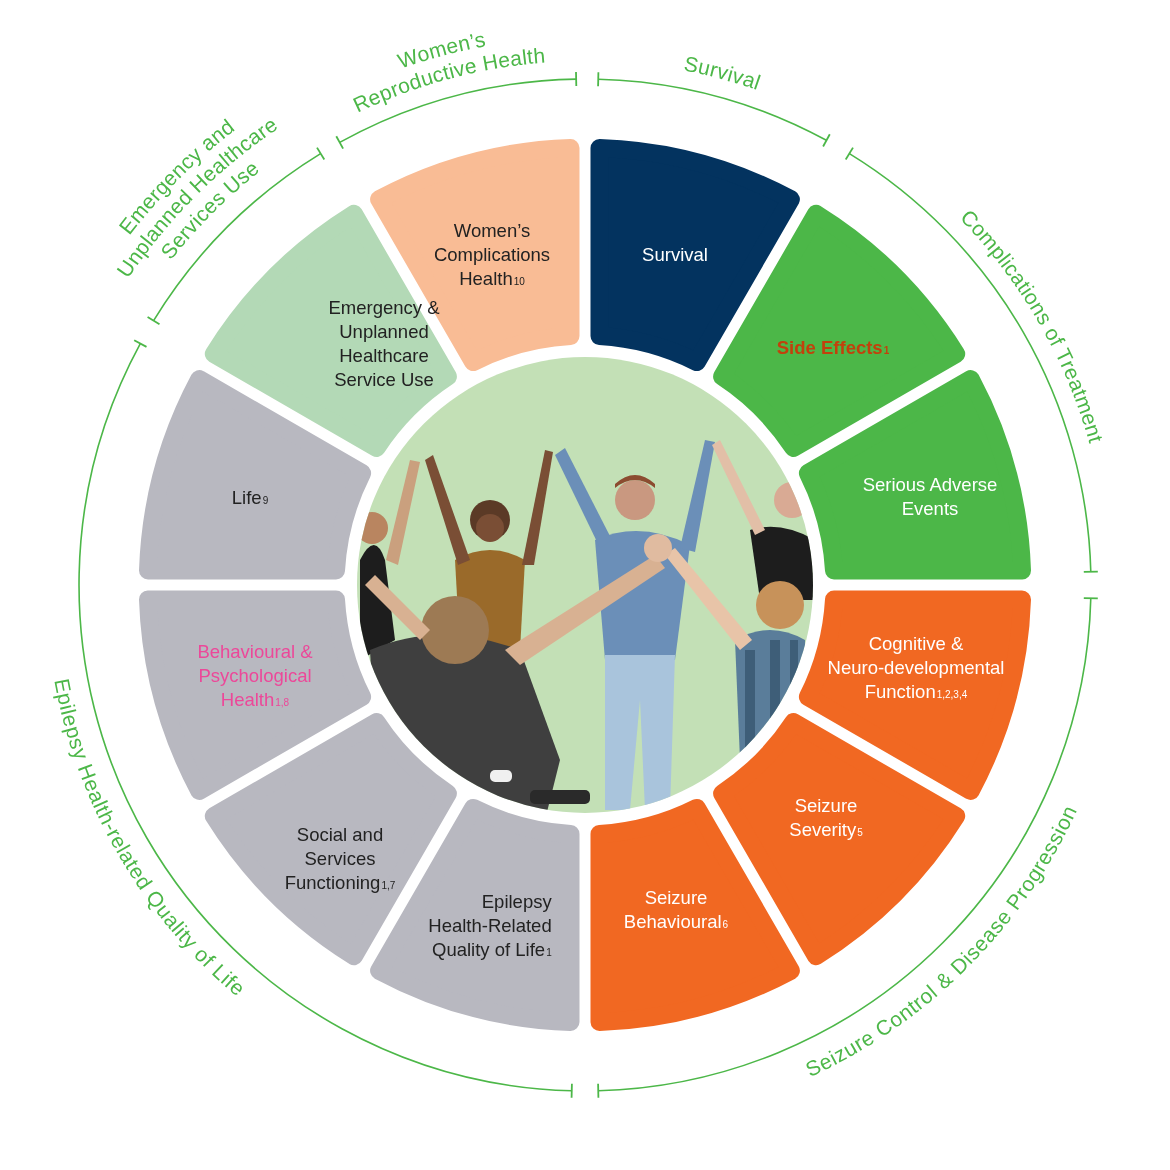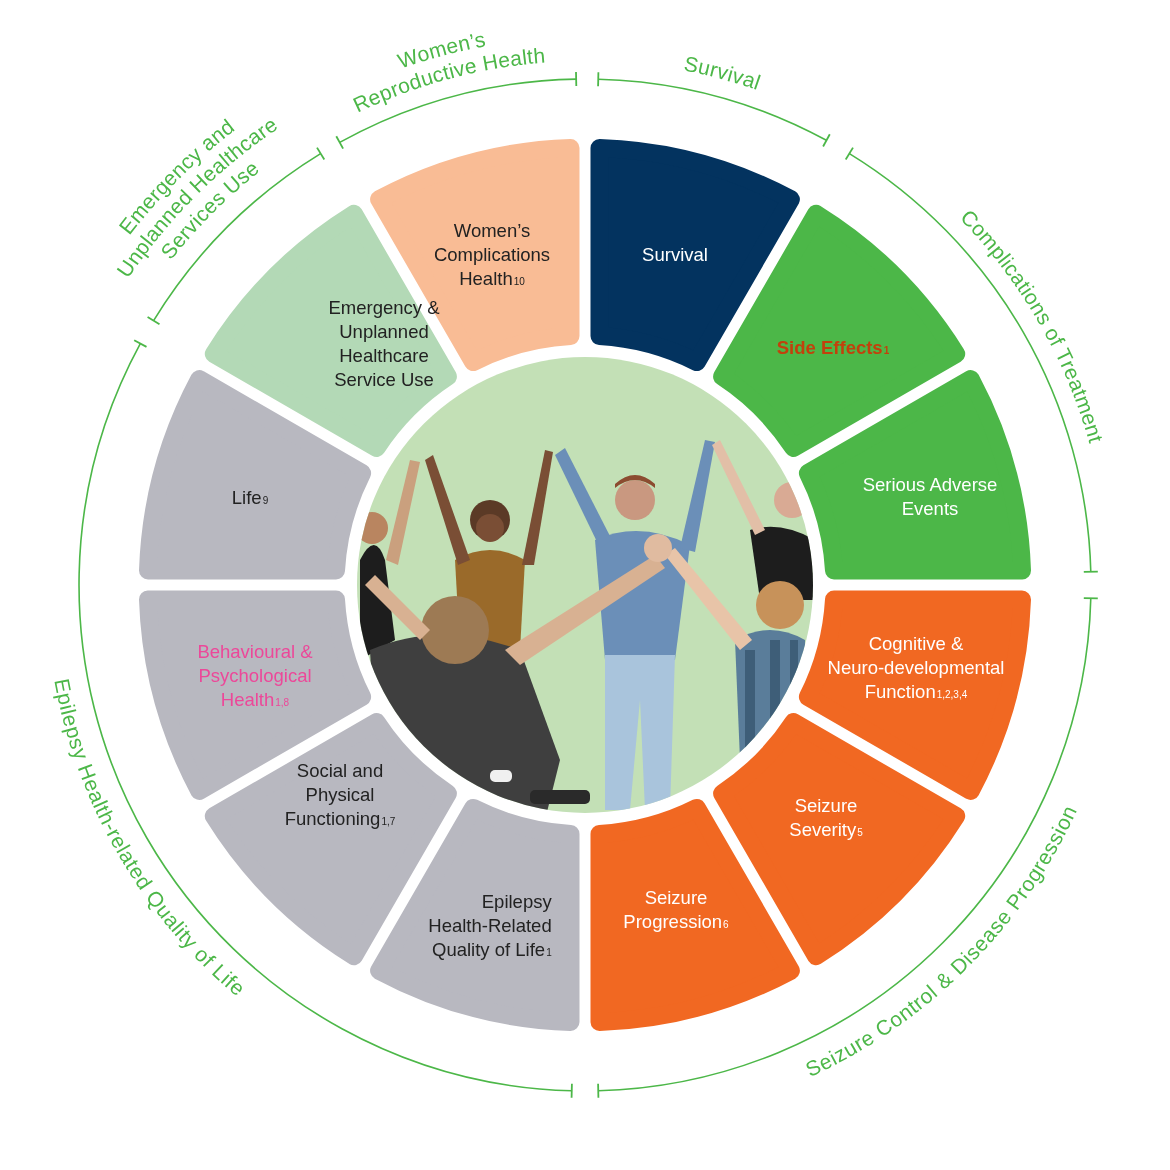--- a/index.html
+++ b/index.html
@@ -144,30 +144,30 @@
       <div><span>Cognitive &amp;</span></div>
       <div><span>Neuro-developmental</span></div>
       <div><span>Function</span><sub>1,2,3,4</sub></div>
     </div>
     <div class="seg-label" style="left: 826px; top: 819px; color: rgb(255, 255, 255);">
       <div><span>Seizure</span></div>
       <div><span>Severity</span><sub>5</sub></div>
     </div>
     <div class="seg-label" style="left: 676px; top: 911px; color: rgb(255, 255, 255);">
       <div><span>Seizure</span></div>
-      <div><span>Progression</span><sub>6</sub></div>
+      <div><span>Behavioural</span><sub>6</sub></div>
     </div>
     <div class="seg-label" style="left: 490px; top: 927px; color: rgb(34, 34, 34); text-align: right;">
       <div><span>Epilepsy</span></div>
       <div><span>Health-Related</span></div>
       <div><span>Quality of Life</span><sub>1</sub></div>
     </div>
-    <div class="seg-label" style="left: 340px; top: 796px; color: rgb(34, 34, 34);">
+    <div class="seg-label" style="left: 340px; top: 860px; color: rgb(34, 34, 34);">
       <div><span>Social and</span></div>
-      <div><span>Physical</span></div>
+      <div><span>Services</span></div>
       <div><span>Functioning</span><sub>1,7</sub></div>
     </div>
     <div class="seg-label" style="left: 255px; top: 677px; color: #ec4899;">
       <div><span>Behavioural &amp;</span></div>
       <div><span>Psychological</span></div>
       <div><span>Health</span><sub>1,8</sub></div>
     </div>
     <div class="seg-label" style="left: 250px; top: 499px; color: rgb(34, 34, 34);">
       <div><span>Life</span><sub>9</sub></div>
     </div>

